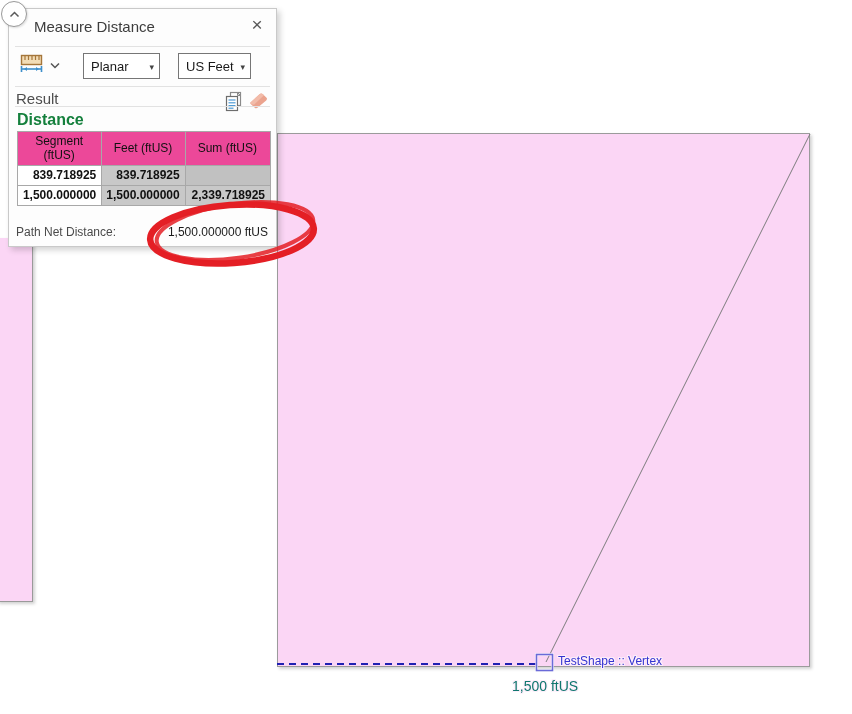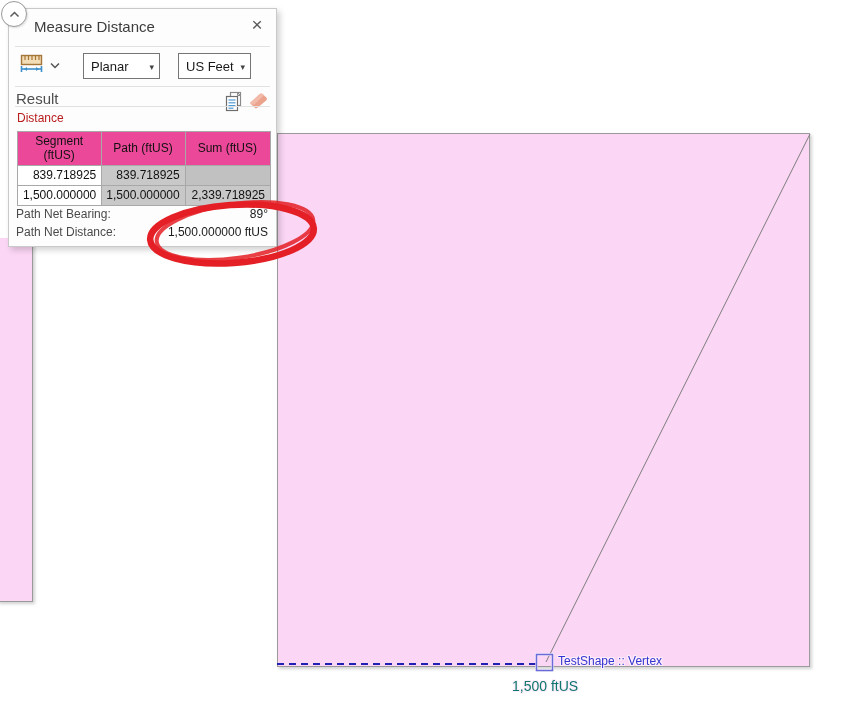--- a/index.html
+++ b/index.html
@@ -63,32 +63,32 @@
   }
   .combo-mode { left:74px; width:77px; }
   .combo-unit { left:169px; width:73px; }
   .combo-arrow { font-size:9px; color:#444; padding-top:1px; }
 
   .result-label { position:absolute; left:7px; top:81px; font-size:15px; color:#4e4e4e; }
   .icon-btn { position:absolute; top:82px; width:22px; height:20px; cursor:pointer; }
   .copy-btn { right:30px; }
   .erase-btn { right:6px; }
 
-  .distance-label { position:absolute; left:8px; top:102px; font-weight:normal; font-size:12px; color:#b91c1c; }
+  .distance-label { position:absolute; left:8px; top:102px; font-weight:bold; font-size:16px; color:#15803d; }
 
   table.measure {
     position:absolute; left:8px; top:122px; width:254px;
     border-collapse:collapse; font-size:12px; color:#111;
     border:1px solid #8f8f8f;
   }
   table.measure th, table.measure td {
     border:1px solid #a8a8a8; padding:2px 5px 3px 4px; height:19px;
   }
   table.measure th { font-weight:normal; text-align:center; background:#ec4899; }
-  table.measure td { text-align:right; background:#fff; }
+  table.measure td { text-align:right; background:#fff;font-weight:bold; }
   table.measure td.gray { background:#c8c8c8; }
   table.measure td.gray-dark { background:#c1c1c1; }
   .col-seg { width:86px; } .col-path { width:79px; } .col-sum { width:89px;margin-left:20px; }
 
   .net-row { position:absolute; left:7px; right:8px; display:flex; justify-content:space-between; }
   .net-bearing { top:198px; }
   .net-distance { top:216px;gap:24px; }
   .net-row .lbl { color:#4a4a4a; font-size:12px; }
   .net-row .val { color:#1a1a1a; font-size:12px; }
 
@@ -180,42 +180,38 @@
   </div>
 
   <div class="sep sep3"></div>
 
   <div class="distance-label">Distance</div>
 
   <table class="measure">
     <thead>
       <tr>
         <th class="col-seg">Segment (ftUS)</th>
-        <th class="col-path">Path (ftUS)</th>
+        <th class="col-path">Feet (ftUS)</th>
         <th class="col-sum">Sum (ftUS)</th>
       </tr>
     </thead>
     <tbody>
       <tr>
         <td>839.718925</td>
         <td class="gray">839.718925</td>
         <td class="gray-dark"></td>
       </tr>
       <tr>
         <td>1,500.000000</td>
         <td class="gray">1,500.000000</td>
         <td class="gray">2,339.718925</td>
       </tr>
     </tbody>
   </table>
 
-  <div class="net-row net-bearing">
-    <span class="lbl">Path Net Bearing:</span>
-    <span class="val">89°</span>
-  </div>
   <div class="net-row net-distance">
     <span class="lbl">Path Net Distance:</span>
     <span class="val">1,500.000000 ftUS</span>
   </div>
 </div>
 
 <div class="collapse-btn">
   <svg width="11" height="7" viewBox="0 0 11 7">
     <polyline points="1.5,5.5 5.5,1.5 9.5,5.5" fill="none" stroke="#5a5a5a" stroke-width="1.5"></polyline>
   </svg>

